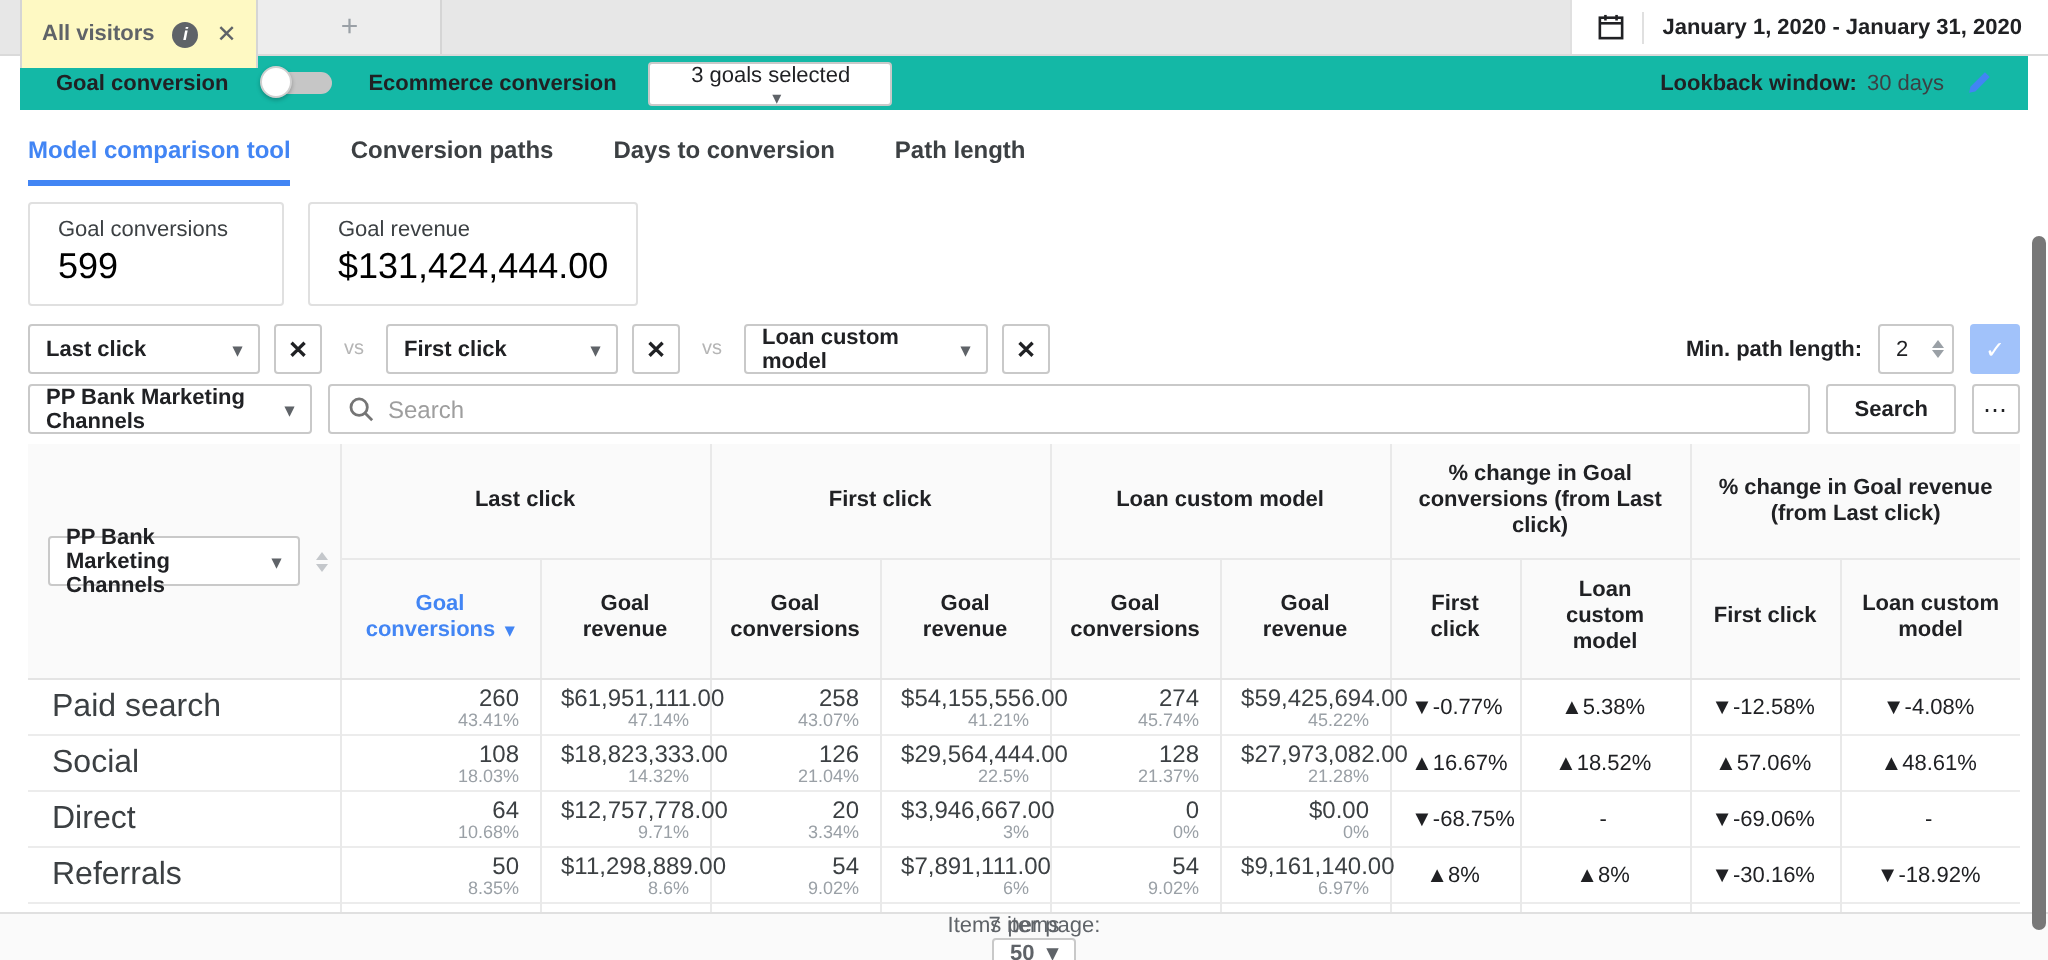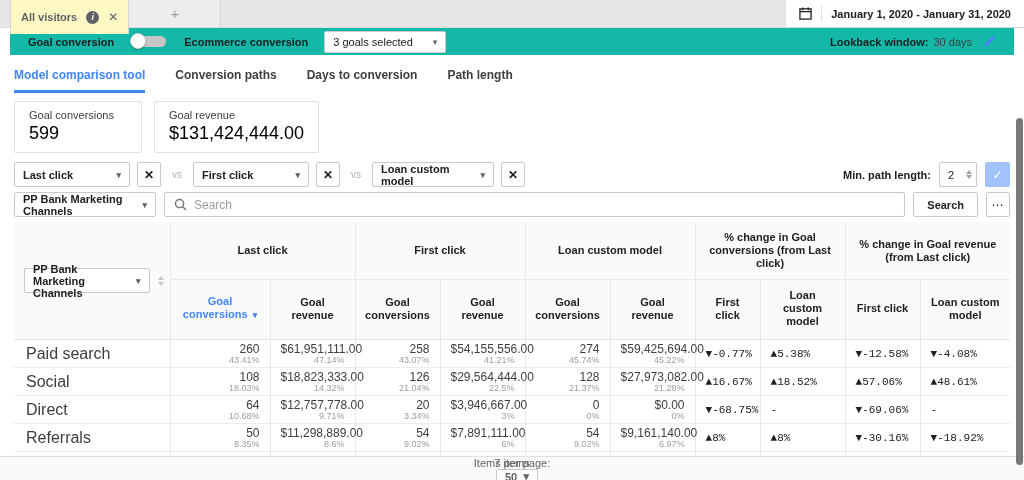--- a/index.html
+++ b/index.html
@@ -15,21 +15,21 @@
   .close-x { color: #5f6368; font-size: 12px; font-weight: normal; cursor: pointer; }
   .plus-tab { width: 92px; background: #ededed; border-right: 1px solid #d5d5d5; display: flex; align-items: center; justify-content: center; color: #9aa0a6; font-size: 15px; }
   .date-box { margin-left: auto; background: #fff; border-left: 1px solid #e0e0e0; display: flex; align-items: center; gap: 9px; padding: 0 13px; font-size: 11px; font-weight: bold; color: #202124; }
   .date-divider { width: 1px; height: 16px; background: #e0e0e0; }
   
   .control-bar { margin: 0 10px; height: 27px; background: #14b8a6; display: flex; align-items: center; padding: 0 18px; gap: 14px; }
   .ctl-label { font-size: 11px; font-weight: bold; color: #202124; }
   .toggle { width: 34px; height: 11px; background: #c6c6c6; border-radius: 6px; position: relative; margin: 0 4px; cursor: pointer; }
   .toggle .knob { position: absolute; left: -2px; top: -3px; width: 16px; height: 16px; border-radius: 50%; background: #fff; border: 1px solid #d0d0d0; box-shadow: 0 1px 2px rgba(0,0,0,.25); }
   .select-box { background: #fff; border: 1px solid #c9c9c9; border-radius: 2px; height: 22px; display: flex; align-items: center; justify-content: space-between; padding: 0 8px; font-size: 11px; color: #202124; cursor: pointer; }
-  .goals-select { width: 122px; margin-left: 2px; }
+  .goals-select { width: 122px; margin-left: 2px; flex-direction: column; }
   .caret { color: #5f6368; font-size: 9px; margin-left: 6px; }
   .lookback { margin-left: auto; display: flex; align-items: center; gap: 5px; font-size: 11px; }
   .lookback b { font-weight: bold; color: #202124; }
   .pencil-icon { margin-left: 6px; display: flex; cursor: pointer; }
   
   .nav-tabs { margin: 13px 14px 0; display: flex; gap: 30px; }
   .nav-tab { font-size: 12px; font-weight: bold; color: #3c4043; padding-bottom: 8px; border-bottom: 3px solid transparent; cursor: pointer; }
   .nav-tab.active { color: #4285f4; border-bottom-color: #4285f4; }
   
   .cards { margin: 8px 14px 0; display: flex; gap: 12px; }
@@ -74,21 +74,21 @@
   .sort-stack { display: flex; flex-direction: column; gap: 2px; cursor: pointer; }
   .sort-stack i { width: 0; height: 0; border-left: 3px solid transparent; border-right: 3px solid transparent; }
   .sort-stack .up { border-bottom: 4px solid #c4c7cb; }
   .sort-stack .dn { border-top: 4px solid #c4c7cb; }
   tbody tr { border-bottom: 1px solid #ececec; }
   tbody td { padding: 3px 10px 2px; vertical-align: middle; height: 25px; }
   td.channel { font-size: 16px; color: #3c4043; text-align: left; padding-left: 12px; }
   td.num { text-align: right; }
   td.num .v { font-size: 12px; color: #3c4043; line-height: 12px; }
   td.num .p { font-size: 9px; color: #9aa0a6; line-height: 9px; margin-top: 1px; }
-  td.chg { text-align: left; font-size: 11px; color: #202124; padding-right: 12px; font-family: Liberation Mono, monospace; }
+  td.chg { text-align: center; font-size: 11px; color: #202124; padding-right: 12px; }
   
   .footer { position: absolute; left: 0; right: 0; bottom: 0; height: 24px; background: #fafafa; border-top: 1px solid #e0e0e0; display: flex; align-items: center; padding: 0 20px; flex-direction: column; }
   .footer, .footer * { font-size: 11px; color: #5f6368; }
   .page-size { width: 42px; height: 19px; margin-left: 10px; font-weight: bold; color: #202124; }
   .items-count { position: absolute; left: 50%; transform: translateX(-50%); }
   .pager { margin-left: auto; display: flex; align-items: center; gap: 6px; }
   .pg-btn { width: 24px; height: 19px; background: #fff; border: 1px solid #dadce0; border-radius: 2px; display: flex; align-items: center; justify-content: center; color: #5f6368; cursor: pointer; }
   .page-info { margin-right: 8px; }
   
   .scrollbar-thumb { position: absolute; right: 1px; top: 118px; width: 7px; height: 347px; background: #787878; border-radius: 4px; }

